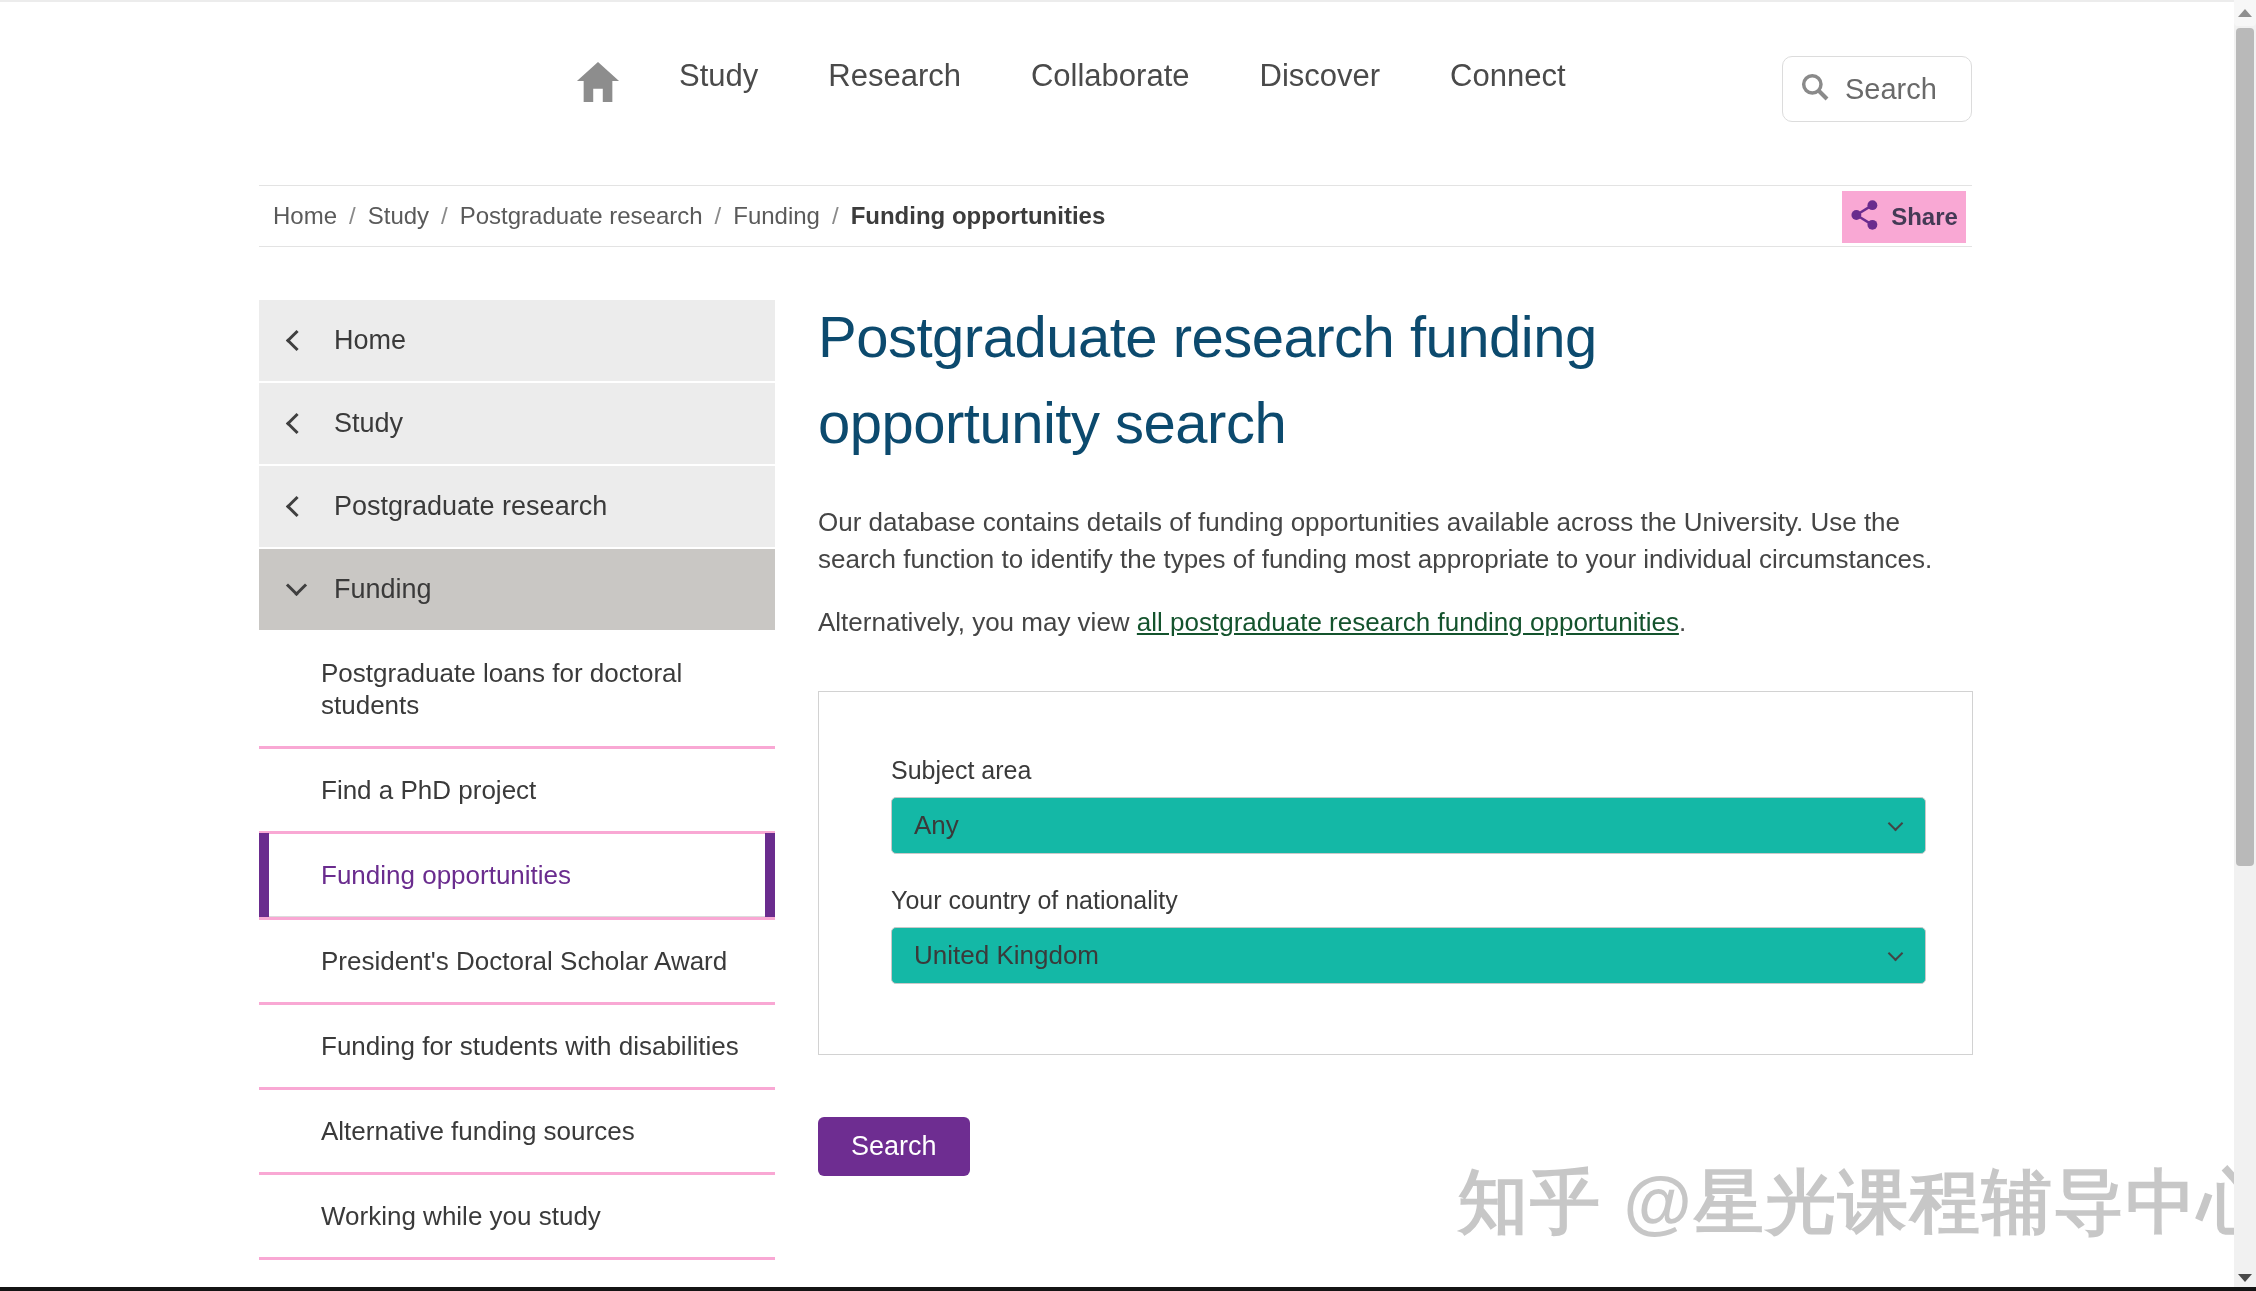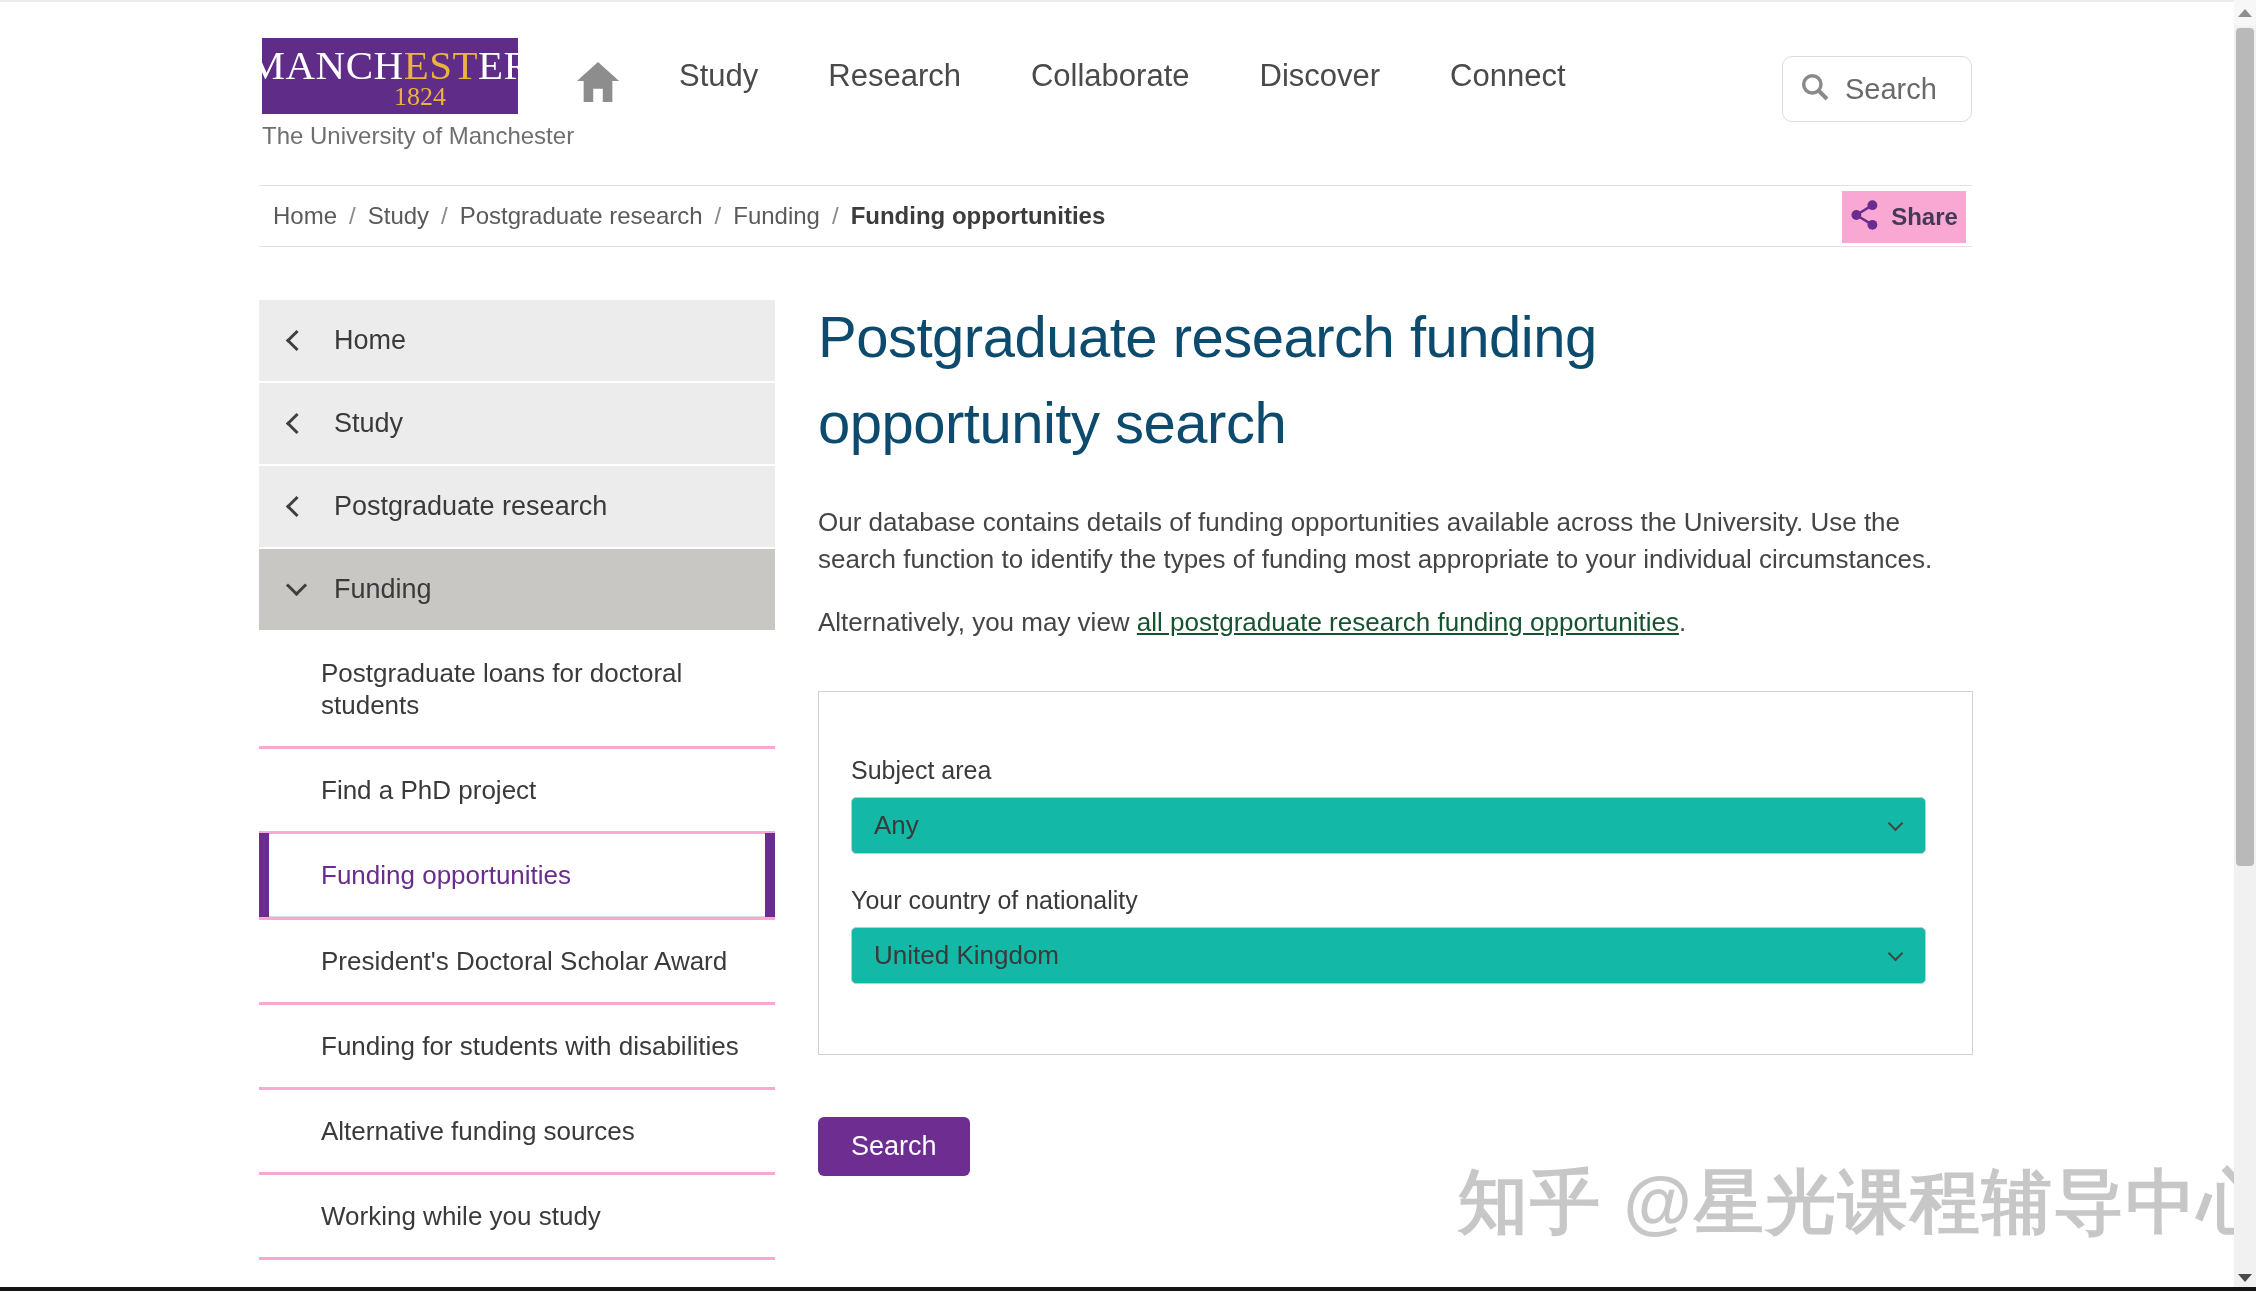--- a/index.html
+++ b/index.html
@@ -74,21 +74,21 @@
   
   .main { position:absolute; left:818px; top:294px; width:1155px; }
   .page-title {
     font-size:58px; font-weight:300; color:#0c4a6e; line-height:86px;
     margin:0 0 38px 0; max-width:930px; letter-spacing:-0.5px;
   }
   .intro { font-size:26px; line-height:37px; color:#454545; margin:0 0 26px 0; }
   .alt { font-size:26px; line-height:37px; color:#454545; margin:0; }
   .alt-link { color:#14532d; text-decoration:underline; cursor:pointer; }
 
-  .form-box { margin-top:50px; border:1px solid #d2d2d2; padding:64px 46px 70px 32px; width:1155px; background:#fff; }
+  .form-box { margin-top:50px; border:1px solid #d2d2d2; padding:64px 46px 70px 72px; width:1155px; background:#fff; }
   .field-label { font-size:25px; color:#3a3a3a; margin-bottom:12px; }
   .select {
     height:57px; border:1px solid #c9c9c9; border-radius:5px; background:#14b8a6;
     display:flex; align-items:center; justify-content:space-between;
     padding:0 24px 0 22px; font-size:26px; color:#3a3a3a; cursor:pointer;
   }
   .chev-sm { width:11px; height:11px; border-left:2px solid #444; border-bottom:2px solid #444; transform:rotate(-45deg); margin-top:-5px; flex:none; }
   .field-gap { margin-top:32px; }
   .search-btn {
     margin-top:62px; background:#6e2d91; color:#ffffff; font-size:27px; border:none;
@@ -109,27 +109,20 @@
   .sb-down { position:absolute; bottom:0; left:0; width:22px; height:26px; background:#f1f1f1; cursor:pointer; }
   .sb-down::after { content:""; position:absolute; left:4px; top:9px; border-left:7px solid transparent; border-right:7px solid transparent; border-top:8px solid #4a4a4a; }
 </style>
 </head>
 <body>
 
 <div class="topline"></div>
 
 <div class="header">
 
-  <div class="logo">
-    <div class="logo-box">
-      <div class="logo-word"><span>MANCH</span><span class="logo-gold">EST</span><span>ER</span></div>
-      <div class="logo-year">1824</div>
-    </div>
-    <div class="logo-tagline">The University of Manchester</div>
-  </div>
 
   <div class="home-btn">
     <span>
       <svg width="46" height="44" viewBox="0 0 24 23">
           <path d="M12 1 L23 11 L19.5 11 L19.5 22 L14.5 22 L14.5 15 L9.5 15 L9.5 22 L4.5 22 L4.5 11 L1 11 Z" fill="#8d8d8d"></path>
         </svg>
     </span>
   </div>
 
   <div class="nav">

